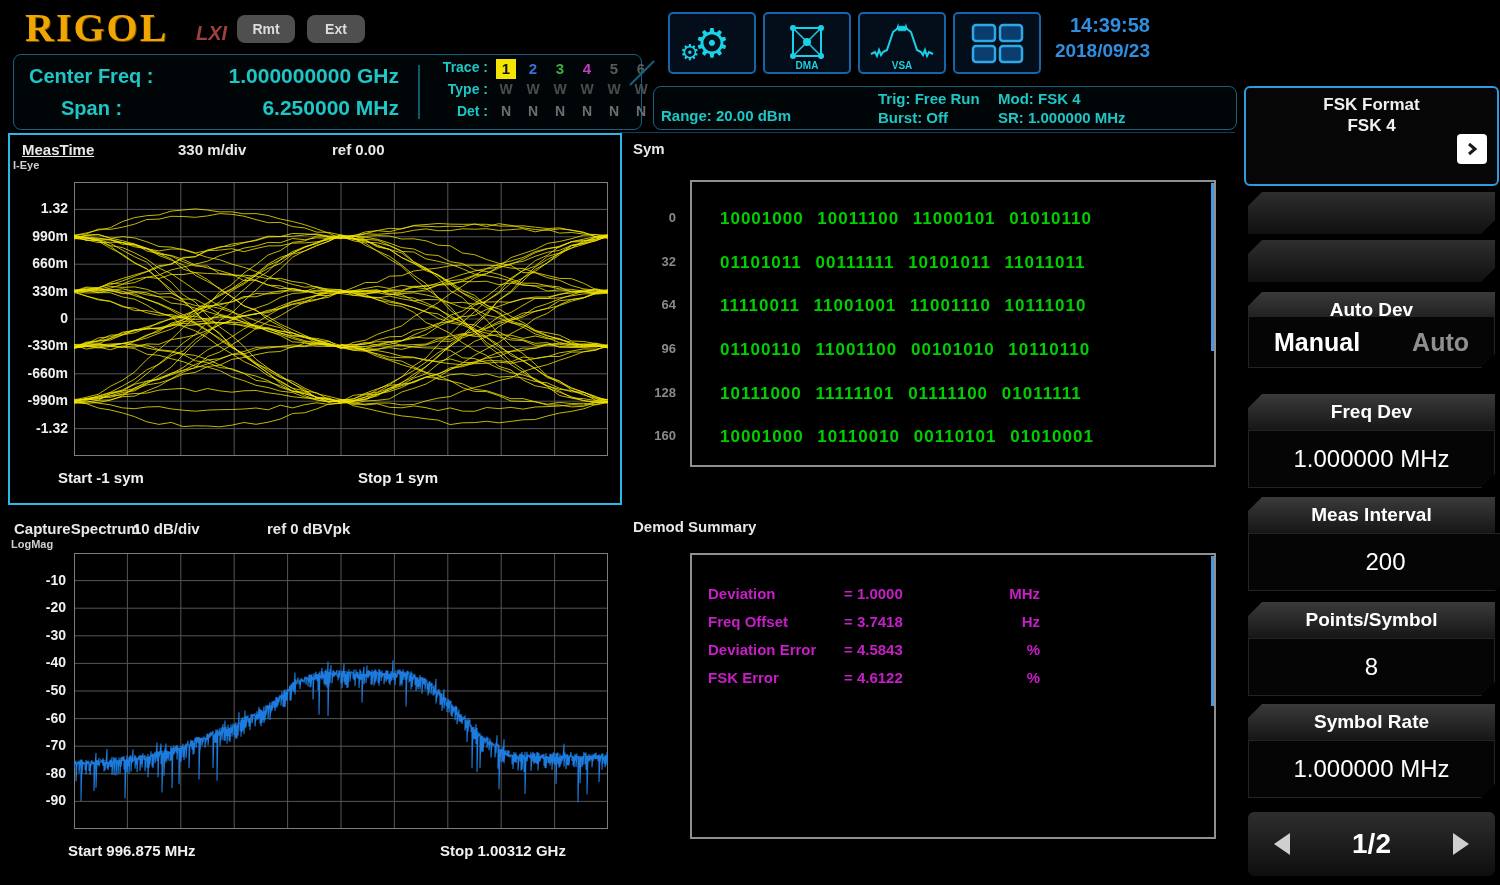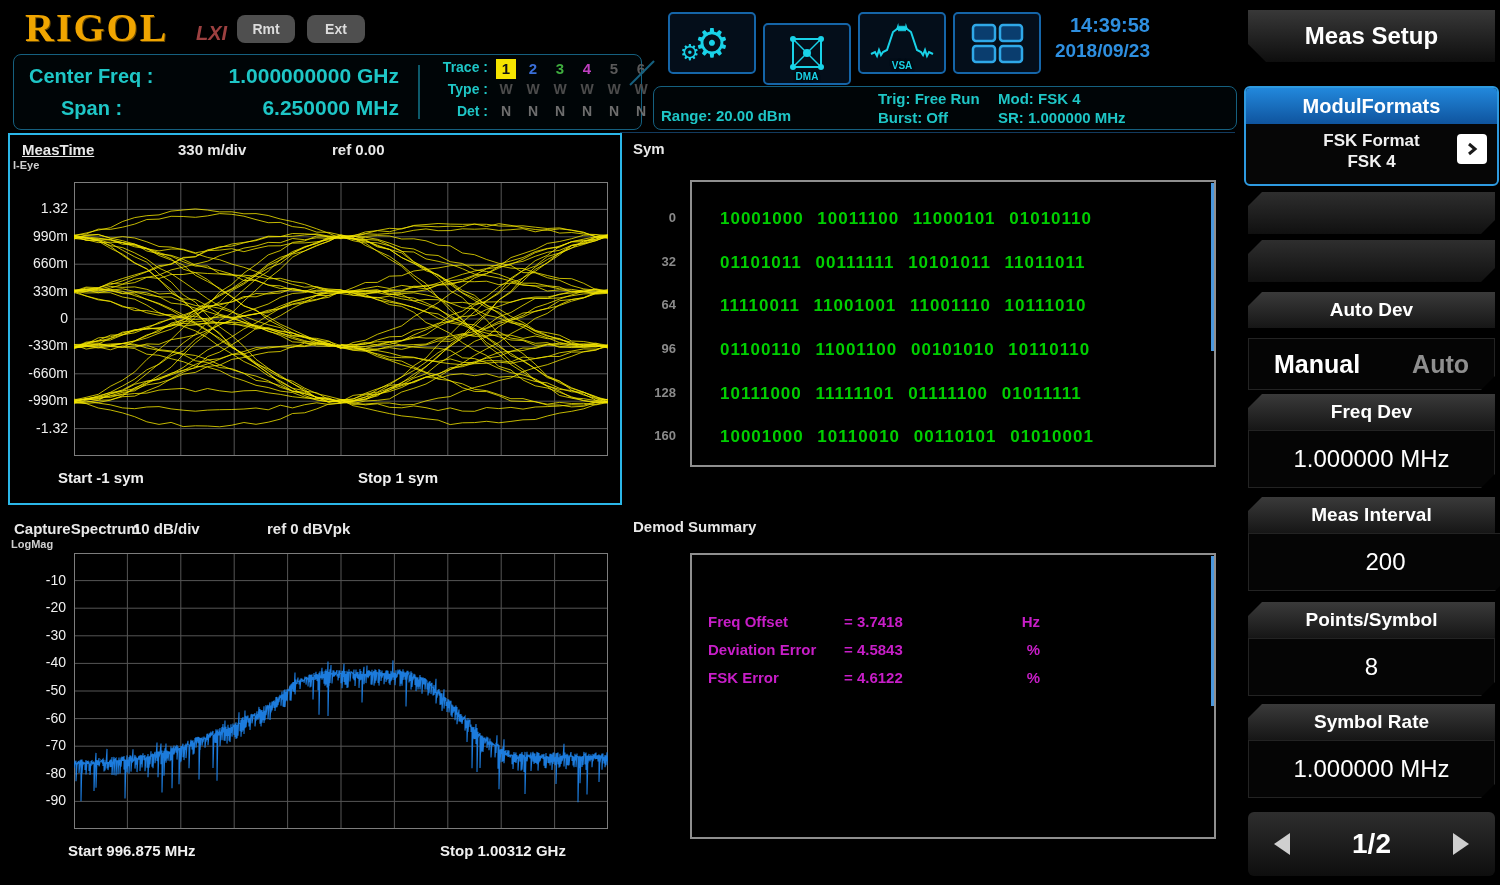--- a/index.html
+++ b/index.html
@@ -19,21 +19,21 @@
   .iconlabel{position:absolute;bottom:1px;left:0;right:0;text-align:center;font-size:10px;
         font-weight:bold;color:#19d2e8;text-shadow:0 0 3px #000,0 0 3px #000;}
   .gearbig{font-size:40px;color:#19d2e8;line-height:40px;}
   .gearsmall{font-size:22px;color:#19d2e8;position:absolute;left:10px;bottom:6px;}
   .tracenum{position:absolute;top:0;width:20px;height:20px;line-height:20px;text-align:center;
         font-weight:bold;font-size:15px;}
   .tdletter{position:absolute;top:0;width:20px;text-align:center;font-weight:bold;font-size:14px;}
   .tlabel{position:absolute;width:62px;text-align:right;font-size:14px;}
   .panelhdr{font-size:15px;font-weight:bold;color:#e8e8e8;position:absolute;}
   .tinylbl{font-size:11px;color:#cfcfcf;position:absolute;font-weight:bold;}
-  .ylab{position:absolute;right:0;font-size:14px;font-weight:normal;color:#f0f0f0;}
+  .ylab{position:absolute;right:0;font-size:14px;font-weight:bold;color:#f0f0f0;}
   .axend{position:absolute;font-size:15px;font-weight:bold;color:#f0f0f0;}
   .eyepanel{border:2px solid #2bb7e8;background:#000;}
   .databox{border:2px solid #8f8f8f;background:#000;}
   .scrollbar{position:absolute;width:3px;background:#4a97dd;}
   .symoff{position:absolute;right:0;width:54px;text-align:right;color:#8a8a8a;font-size:13px;font-weight:bold;}
   .symbits{position:absolute;left:28px;color:#00cf00;font-weight:bold;font-size:17px;
         letter-spacing:1px;word-spacing:8px;white-space:pre;}
   .demrow{position:absolute;left:0;width:100%;height:20px;color:#c81ec8;font-weight:bold;font-size:15px;}
   .dl{position:absolute;left:16px;}  .dv{position:absolute;left:152px;}
   .du{position:absolute;left:260px;width:88px;text-align:right;}
@@ -117,21 +117,21 @@
     <span class="abs cy" style="left:344px;top:3px;font-size:15px;">Mod: FSK 4</span>
     <span class="abs cy" style="left:344px;top:22px;font-size:15px;">SR: 1.000000 MHz</span>
   </div>
 
   <div class="diag" style="left:630px;top:84px;width:34px;transform:rotate(-45deg);"></div>
 
   <div class="iconbox" style="left:668px;top:12px;">
     <span class="gearbig">⚙</span>
     <span class="gearsmall">⚙</span>
   </div>
-  <div class="iconbox" style="left:763px;top:12px;margin-top:11px;">
+  <div class="iconbox" style="left:763px;top:12px;">
     <svg width="44" height="40" viewBox="0 0 44 40">
       <rect x="8" y="5" width="28" height="28" fill="none" stroke="#19d2e8" stroke-width="2"></rect>
       <line x1="8" y1="5" x2="36" y2="33" stroke="#19d2e8" stroke-width="1.5"></line>
       <line x1="36" y1="5" x2="8" y2="33" stroke="#19d2e8" stroke-width="1.5"></line>
       <circle cx="8" cy="5" r="3" fill="#19d2e8"></circle>
         <circle cx="36" cy="5" r="3" fill="#19d2e8"></circle>
       <circle cx="8" cy="33" r="3" fill="#19d2e8"></circle>
         <circle cx="36" cy="33" r="3" fill="#19d2e8"></circle>
       <circle cx="22" cy="19" r="4" fill="#19d2e8"></circle>
     </svg>
@@ -358,56 +358,59 @@
         <rect x="0.5" y="0.5" width="533" height="275" fill="none" stroke="#7d7d7d" stroke-width="1"></rect>
         <polyline points="0,207.2 0,214.9 1,209.9 1,210.5 2,207.7 2,228.2 3,212.2 3,210.4 4,209.1 4,210.2 5,208.6 5,220.0 6,210.7 6,209.5 7,206.7 7,248.2 8,206.6 8,220.2 9,208.4 9,211.7 10,209.9 10,209.2 11,211.2 11,216.9 12,207.1 12,221.5 13,209.3 13,208.8 14,208.2 14,210.9 15,208.6 15,217.9 16,210.4 16,222.0 17,208.1 17,208.4 18,207.7 18,211.3 19,209.7 19,210.8 20,208.8 20,238.0 21,209.9 21,214.1 22,199.9 22,234.8 23,207.1 23,211.9 24,207.6 24,212.0 25,205.0 25,213.3 26,209.5 26,208.9 27,208.1 27,207.5 28,209.2 28,207.5 29,206.2 29,213.0 30,206.8 30,218.4 31,209.3 31,217.4 32,207.1 32,210.9 33,195.9 33,215.4 34,209.1 34,217.1 35,209.3 35,209.5 36,207.7 36,214.3 37,206.9 37,213.9 38,204.0 38,221.9 39,208.7 39,211.0 40,203.9 40,222.1 41,205.8 41,206.4 42,205.2 42,222.5 43,207.6 43,207.6 44,207.7 44,221.2 45,204.5 45,212.5 46,206.7 46,220.6 47,204.6 47,213.8 48,203.5 48,207.9 49,204.0 49,208.0 50,203.0 50,216.6 51,206.3 51,245.4 52,206.9 52,215.5 53,202.4 53,219.5 54,206.7 54,213.3 55,204.0 55,220.5 56,202.3 56,208.2 57,202.7 57,218.6 58,204.5 58,209.8 59,196.3 59,208.4 60,207.0 60,207.7 61,201.9 61,215.6 62,203.6 62,211.7 63,204.8 63,219.1 64,205.3 64,206.4 65,203.0 65,206.7 66,202.4 66,218.0 67,201.9 67,211.3 68,202.6 68,214.4 69,200.3 69,203.9 70,203.3 70,207.2 71,202.1 71,218.3 72,204.7 72,206.2 73,203.4 73,214.8 74,201.0 74,224.2 75,203.6 75,214.6 76,202.7 76,211.1 77,198.2 77,203.2 78,201.8 78,213.7 79,200.7 79,215.3 80,201.3 80,203.3 81,198.8 81,210.2 82,201.6 82,204.7 83,189.5 83,208.1 84,198.4 84,224.2 85,198.6 85,204.2 86,200.5 86,199.5 87,190.5 87,211.2 88,197.6 88,239.5 89,199.9 89,204.5 90,197.8 90,222.7 91,195.2 91,207.8 92,190.6 92,209.8 93,197.4 93,205.4 94,198.3 94,207.7 95,198.3 95,200.8 96,198.7 96,208.2 97,193.4 97,207.3 98,195.2 98,235.2 99,194.3 99,201.4 100,192.6 100,201.3 101,196.5 101,196.5 102,193.0 102,199.7 103,191.9 103,206.6 104,193.5 104,196.8 105,195.8 105,231.3 106,195.1 106,209.5 107,193.1 107,208.4 108,193.1 108,195.4 109,190.7 109,204.2 110,193.8 110,207.1 111,191.9 111,197.0 112,190.5 112,205.1 113,192.9 113,193.1 114,187.8 114,191.5 115,192.0 115,215.2 116,191.6 116,193.1 117,186.8 117,193.3 118,187.7 118,196.6 119,187.3 119,201.6 120,189.4 120,200.7 121,185.0 121,189.5 122,184.2 122,194.7 123,184.2 123,188.5 124,183.8 124,190.2 125,184.0 125,226.4 126,185.1 126,197.0 127,184.7 127,186.6 128,185.2 128,192.6 129,185.5 129,189.1 130,183.6 130,185.6 131,185.2 131,194.7 132,184.5 132,188.8 133,180.7 133,187.0 134,180.5 134,192.3 135,181.9 135,183.4 136,179.9 136,184.7 137,178.7 137,182.5 138,181.2 138,180.9 139,178.0 139,214.9 140,182.0 140,183.6 141,180.4 141,189.8 142,176.3 142,190.0 143,177.4 143,227.7 144,176.3 144,182.7 145,178.8 145,182.3 146,175.1 146,193.0 147,178.8 147,181.8 148,174.1 148,187.2 149,171.0 149,179.3 150,174.5 150,187.6 151,167.6 151,187.9 152,173.8 152,182.8 153,176.0 153,190.6 154,171.7 154,183.0 155,174.4 155,187.7 156,175.1 156,189.0 157,171.2 157,179.8 158,174.1 158,183.6 159,170.6 159,173.4 160,172.7 160,181.9 161,170.5 161,184.2 162,169.2 162,186.0 163,171.9 163,185.1 164,169.9 164,182.8 165,159.2 165,170.0 166,170.7 166,178.2 167,166.7 167,183.8 168,165.1 168,179.0 169,164.0 169,177.5 170,166.7 170,180.9 171,157.5 171,175.3 172,162.8 172,174.3 173,163.6 173,166.3 174,162.4 174,169.6 175,165.6 175,173.4 176,164.7 176,176.9 177,161.4 177,163.8 178,160.9 178,170.3 179,163.6 179,162.0 180,161.6 180,162.7 181,160.3 181,173.4 182,162.6 182,167.8 183,158.2 183,166.1 184,161.1 184,166.7 185,153.9 185,164.7 186,155.9 186,170.7 187,157.2 187,173.4 188,157.0 188,169.7 189,158.8 189,167.2 190,153.3 190,170.0 191,157.8 191,167.2 192,152.0 192,162.3 193,154.5 193,154.0 194,151.9 194,166.3 195,153.0 195,154.3 196,149.4 196,166.9 197,152.5 197,159.4 198,148.5 198,157.3 199,151.3 199,149.1 200,148.1 200,154.9 201,148.6 201,158.0 202,144.0 202,154.4 203,143.9 203,154.2 204,145.6 204,152.2 205,143.6 205,149.1 206,141.8 206,144.5 207,143.1 207,152.8 208,138.5 208,146.7 209,141.2 209,153.6 210,137.3 210,154.1 211,136.4 211,153.9 212,139.0 212,147.1 213,136.2 213,148.2 214,136.3 214,136.8 215,137.4 215,136.4 216,132.6 216,147.4 217,131.3 217,147.8 218,130.3 218,136.2 219,129.1 219,138.3 220,129.0 220,139.0 221,119.5 221,141.4 222,126.6 222,130.3 223,130.8 223,130.9 224,124.5 224,127.8 225,128.8 225,131.4 226,126.7 226,135.9 227,125.2 227,126.2 228,126.1 228,128.9 229,126.4 229,127.9 230,127.3 230,129.8 231,123.5 231,125.4 232,124.7 232,131.6 233,123.7 233,126.2 234,125.4 234,133.5 235,121.9 235,129.1 236,121.4 236,134.5 237,122.1 237,133.8 238,121.3 238,126.8 239,123.9 239,146.5 240,119.9 240,122.6 241,122.4 241,127.0 242,118.7 242,126.1 243,121.1 243,128.1 244,121.6 244,137.2 245,119.8 245,161.8 246,118.3 246,125.3 247,122.4 247,125.2 248,114.8 248,126.8 249,118.6 249,125.2 250,121.1 250,130.7 251,117.7 251,132.8 252,116.2 252,131.4 253,117.9 253,134.6 254,108.6 254,162.9 255,119.0 255,132.9 256,116.2 256,129.9 257,112.1 257,121.1 258,120.5 258,130.5 259,117.3 259,123.6 260,117.4 260,123.6 261,119.3 261,121.9 262,120.7 262,119.6 263,117.1 263,123.4 264,121.1 264,127.4 265,117.2 265,125.0 266,117.6 266,120.4 267,120.7 267,130.2 268,117.9 268,135.2 269,117.7 269,124.0 270,110.8 270,128.9 271,118.1 271,131.7 272,120.9 272,131.6 273,117.8 273,134.9 274,119.0 274,134.5 275,116.2 275,118.9 276,119.9 276,128.5 277,119.7 277,118.8 278,119.2 278,119.2 279,121.1 279,125.6 280,116.6 280,127.2 281,120.9 281,133.0 282,116.5 282,123.5 283,119.2 283,125.1 284,118.9 284,125.8 285,121.2 285,134.9 286,116.0 286,127.4 287,118.1 287,126.7 288,121.1 288,149.6 289,119.2 289,121.1 290,113.7 290,131.3 291,121.1 291,122.3 292,121.0 292,130.1 293,112.6 293,123.8 294,117.7 294,125.2 295,117.0 295,122.9 296,121.4 296,118.8 297,119.5 297,131.6 298,116.7 298,131.7 299,120.2 299,120.2 300,117.9 300,132.6 301,116.2 301,130.3 302,117.0 302,127.6 303,118.7 303,119.3 304,120.3 304,129.9 305,116.1 305,132.6 306,117.1 306,123.0 307,119.3 307,128.0 308,117.5 308,124.7 309,120.1 309,122.2 310,120.2 310,131.3 311,119.9 311,125.7 312,117.5 312,129.0 313,117.2 313,127.2 314,117.7 314,126.0 315,120.5 315,130.4 316,120.9 316,132.0 317,117.9 317,128.2 318,119.5 318,126.6 319,107.4 319,124.4 320,119.4 320,127.0 321,119.9 321,132.2 322,117.2 322,125.2 323,121.2 323,124.1 324,116.6 324,119.9 325,118.2 325,121.5 326,116.6 326,133.3 327,118.0 327,130.8 328,118.8 328,132.7 329,116.2 329,127.0 330,118.4 330,123.5 331,119.8 331,126.7 332,119.2 332,153.6 333,117.7 333,126.7 334,117.7 334,121.1 335,120.0 335,129.4 336,122.3 336,127.9 337,118.2 337,136.6 338,119.7 338,134.0 339,123.7 339,127.1 340,120.8 340,125.3 341,121.4 341,132.1 342,123.8 342,138.1 343,124.6 343,133.7 344,124.3 344,136.5 345,126.6 345,133.6 346,122.1 346,136.4 347,124.0 347,126.9 348,124.8 348,140.8 349,124.3 349,131.2 350,125.2 350,131.5 351,125.0 351,136.6 352,125.9 352,127.5 353,127.9 353,136.6 354,130.3 354,142.4 355,128.7 355,140.1 356,128.1 356,132.5 357,131.2 357,141.1 358,129.8 358,133.8 359,134.6 359,142.6 360,131.9 360,141.9 361,135.9 361,139.9 362,125.7 362,150.4 363,138.7 363,144.7 364,136.7 364,140.7 365,136.1 365,142.6 366,138.4 366,151.9 367,140.3 367,151.5 368,140.2 368,157.9 369,144.8 369,147.5 370,136.3 370,155.6 371,143.9 371,147.8 372,145.1 372,152.9 373,148.7 373,159.0 374,146.1 374,155.2 375,146.8 375,159.4 376,148.3 376,150.2 377,147.7 377,162.5 378,151.5 378,164.1 379,152.5 379,159.9 380,154.0 380,158.5 381,153.7 381,167.2 382,152.4 382,161.6 383,154.1 383,171.3 384,159.5 384,164.0 385,156.5 385,168.4 386,161.3 386,168.6 387,161.1 387,169.3 388,162.8 388,170.9 389,164.4 389,166.7 390,164.0 390,165.0 391,163.4 391,177.6 392,166.3 392,175.1 393,167.6 393,188.9 394,165.0 394,178.9 395,167.3 395,168.5 396,166.5 396,174.0 397,171.4 397,179.0 398,173.7 398,215.2 399,174.3 399,185.1 400,174.0 400,186.2 401,176.4 401,186.0 402,171.0 402,191.1 403,174.9 403,219.1 404,178.7 404,184.5 405,181.0 405,182.8 406,180.0 406,215.1 407,182.6 407,199.4 408,182.5 408,198.2 409,183.5 409,198.9 410,185.0 410,186.6 411,184.5 411,190.4 412,185.8 412,188.5 413,183.7 413,195.0 414,184.5 414,191.7 415,188.5 415,197.3 416,185.5 416,191.6 417,188.2 417,204.4 418,189.3 418,189.5 419,191.4 419,192.0 420,191.6 420,191.5 421,192.8 421,204.4 422,189.8 422,199.9 423,182.2 423,192.5 424,191.7 424,215.8 425,192.1 425,236.2 426,196.6 426,209.4 427,196.0 427,201.0 428,196.0 428,208.9 429,193.5 429,208.1 430,186.3 430,210.2 431,198.0 431,201.8 432,197.0 432,202.2 433,200.0 433,202.7 434,197.2 434,204.0 435,197.5 435,203.0 436,202.4 436,204.6 437,201.7 437,201.8 438,202.5 438,211.3 439,201.6 439,215.9 440,199.0 440,209.0 441,200.8 441,209.3 442,199.4 442,209.9 443,201.9 443,205.7 444,203.4 444,217.6 445,203.1 445,203.0 446,200.9 446,208.6 447,200.5 447,217.6 448,199.0 448,216.6 449,202.6 449,202.2 450,203.1 450,219.0 451,198.9 451,241.0 452,204.0 452,208.1 453,198.8 453,208.3 454,201.5 454,201.7 455,203.4 455,204.0 456,201.6 456,205.5 457,199.4 457,217.9 458,203.7 458,203.7 459,198.8 459,208.6 460,200.2 460,210.9 461,200.4 461,209.6 462,203.2 462,210.0 463,198.9 463,211.3 464,199.6 464,217.6 465,199.9 465,209.3 466,202.7 466,208.2 467,202.4 467,205.0 468,204.0 468,201.8 469,202.1 469,206.1 470,200.9 470,212.8 471,203.7 471,215.1 472,200.1 472,215.2 473,202.9 473,205.0 474,204.2 474,210.1 475,204.1 475,210.2 476,200.7 476,212.4 477,200.7 477,209.4 478,201.4 478,216.9 479,199.7 479,210.9 480,199.4 480,208.7 481,204.2 481,212.2 482,200.2 482,231.0 483,200.1 483,208.7 484,199.4 484,211.3 485,204.2 485,214.8 486,200.7 486,213.8 487,202.9 487,211.0 488,202.4 488,208.2 489,204.2 489,204.7 490,190.8 490,213.4 491,199.6 491,205.0 492,201.7 492,216.1 493,200.7 493,211.9 494,201.7 494,212.6 495,203.2 495,212.2 496,202.0 496,203.9 497,199.0 497,203.0 498,203.1 498,207.9 499,203.1 499,212.5 500,203.7 500,214.2 501,200.7 501,207.5 502,202.1 502,214.1 503,200.6 503,203.7 504,203.5 504,249.3 505,203.4 505,215.0 506,202.7 506,230.3 507,203.8 507,207.9 508,203.3 508,214.0 509,203.1 509,211.9 510,198.9 510,201.7 511,201.2 511,211.4 512,199.5 512,216.9 513,202.8 513,241.4 514,202.4 514,210.2 515,200.9 515,207.3 516,203.1 516,208.5 517,201.5 517,206.6 518,203.0 518,214.2 519,200.9 519,208.2 520,201.7 520,205.2 521,200.3 521,206.3 522,199.6 522,205.8 523,202.6 523,206.1 524,202.2 524,208.5 525,201.4 525,229.1 526,202.3 526,209.5 527,202.5 527,205.4 528,200.6 528,216.7 529,200.5 529,207.7 530,203.8 530,210.4 531,202.1 531,214.3 532,202.4 532,212.3 533,199.2 533,208.2 534,203.5 534,212.6 " fill="none" stroke="#1e82e8" stroke-width="1.1" opacity="0.95"></polyline>
       </svg>
     <span class="axend" style="left:60px;top:332px;">Start 996.875 MHz</span>
     <span class="axend" style="left:432px;top:332px;">Stop 1.00312 GHz</span>
   </div>
 
   <span class="panelhdr" style="left:633px;top:518px;">Demod Summary</span>
   <div class="abs databox" style="left:690px;top:553px;width:522px;height:282px;" id="demod-rows">
     <div class="scrollbar" style="right:0;top:1px;height:150px;"></div>
+  <div class="demrow" style="top: 30px;">
+        <span class="dl">Deviation</span>
+        <span class="dv">= 1.0000</span>
+        <span class="du">MHz</span>
+      </div>
       <div class="demrow" style="top: 58px;">
         <span class="dl">Freq Offset</span>
         <span class="dv">= 3.7418</span>
         <span class="du">Hz</span>
       </div>
       <div class="demrow" style="top: 86px;">
         <span class="dl">Deviation Error</span>
         <span class="dv">= 4.5843</span>
         <span class="du">%</span>
       </div>
       <div class="demrow" style="top: 114px;">
         <span class="dl">FSK Error</span>
         <span class="dv">= 4.6122</span>
         <span class="du">%</span>
       </div>
     </div>
 
   <div class="abs" style="left:1240px;top:0;width:260px;height:885px;background:#000;">
-    <div class="abs sk-title" style="left:8px;top:10px;width:247px;height:52px;line-height:52px;">Meas Setup</div>
 
     <div class="abs modul-wrap" style="left:4px;top:86px;width:251px;height:96px;">
-      <div class="modul-top">ModulFormats</div>
       <div class="modul-line" style="margin-top:6px;">FSK Format</div>
       <div class="modul-line">FSK 4</div>
       <div class="arrowbox">
         <svg width="14" height="14" viewBox="0 0 14 14">
           <polyline points="4,2 10,7 4,12" fill="none" stroke="#1a1a1a" stroke-width="3"></polyline>
         </svg>
       </div>
     </div>
 
     <div class="abs sk-blank" style="left:8px;top:192px;width:247px;height:42px;"></div>
     <div class="abs sk-blank" style="left:8px;top:240px;width:247px;height:42px;"></div>
 
     <div class="abs sk-label" style="left:8px;top:292px;width:247px;height:36px;line-height:36px;">Auto Dev</div>
-    <div class="abs sk-value" style="left:8px;top:338px;width:247px;height:52px;display:flex;align-items:center;justify-content:space-around;">
+    <div class="abs sk-value" style="left:8px;top:316px;width:247px;height:52px;display:flex;align-items:center;justify-content:space-around;">
       <span class="manual">Manual</span>
       <span class="auto2">Auto</span>
     </div>
 
     <div class="abs sk-label" style="left:8px;top:394px;width:247px;height:36px;line-height:36px;">Freq Dev</div>
     <div class="abs sk-value" style="left:8px;top:430px;width:247px;height:58px;line-height:58px;">1.000000 MHz</div>
 
     <div class="abs sk-label" style="left:8px;top:497px;width:247px;height:36px;line-height:36px;">Meas Interval</div>
     <div class="abs sk-value" style="left:8px;top:533px;width:247px;height:58px;line-height:58px;padding-left:14px;">200</div>
 

